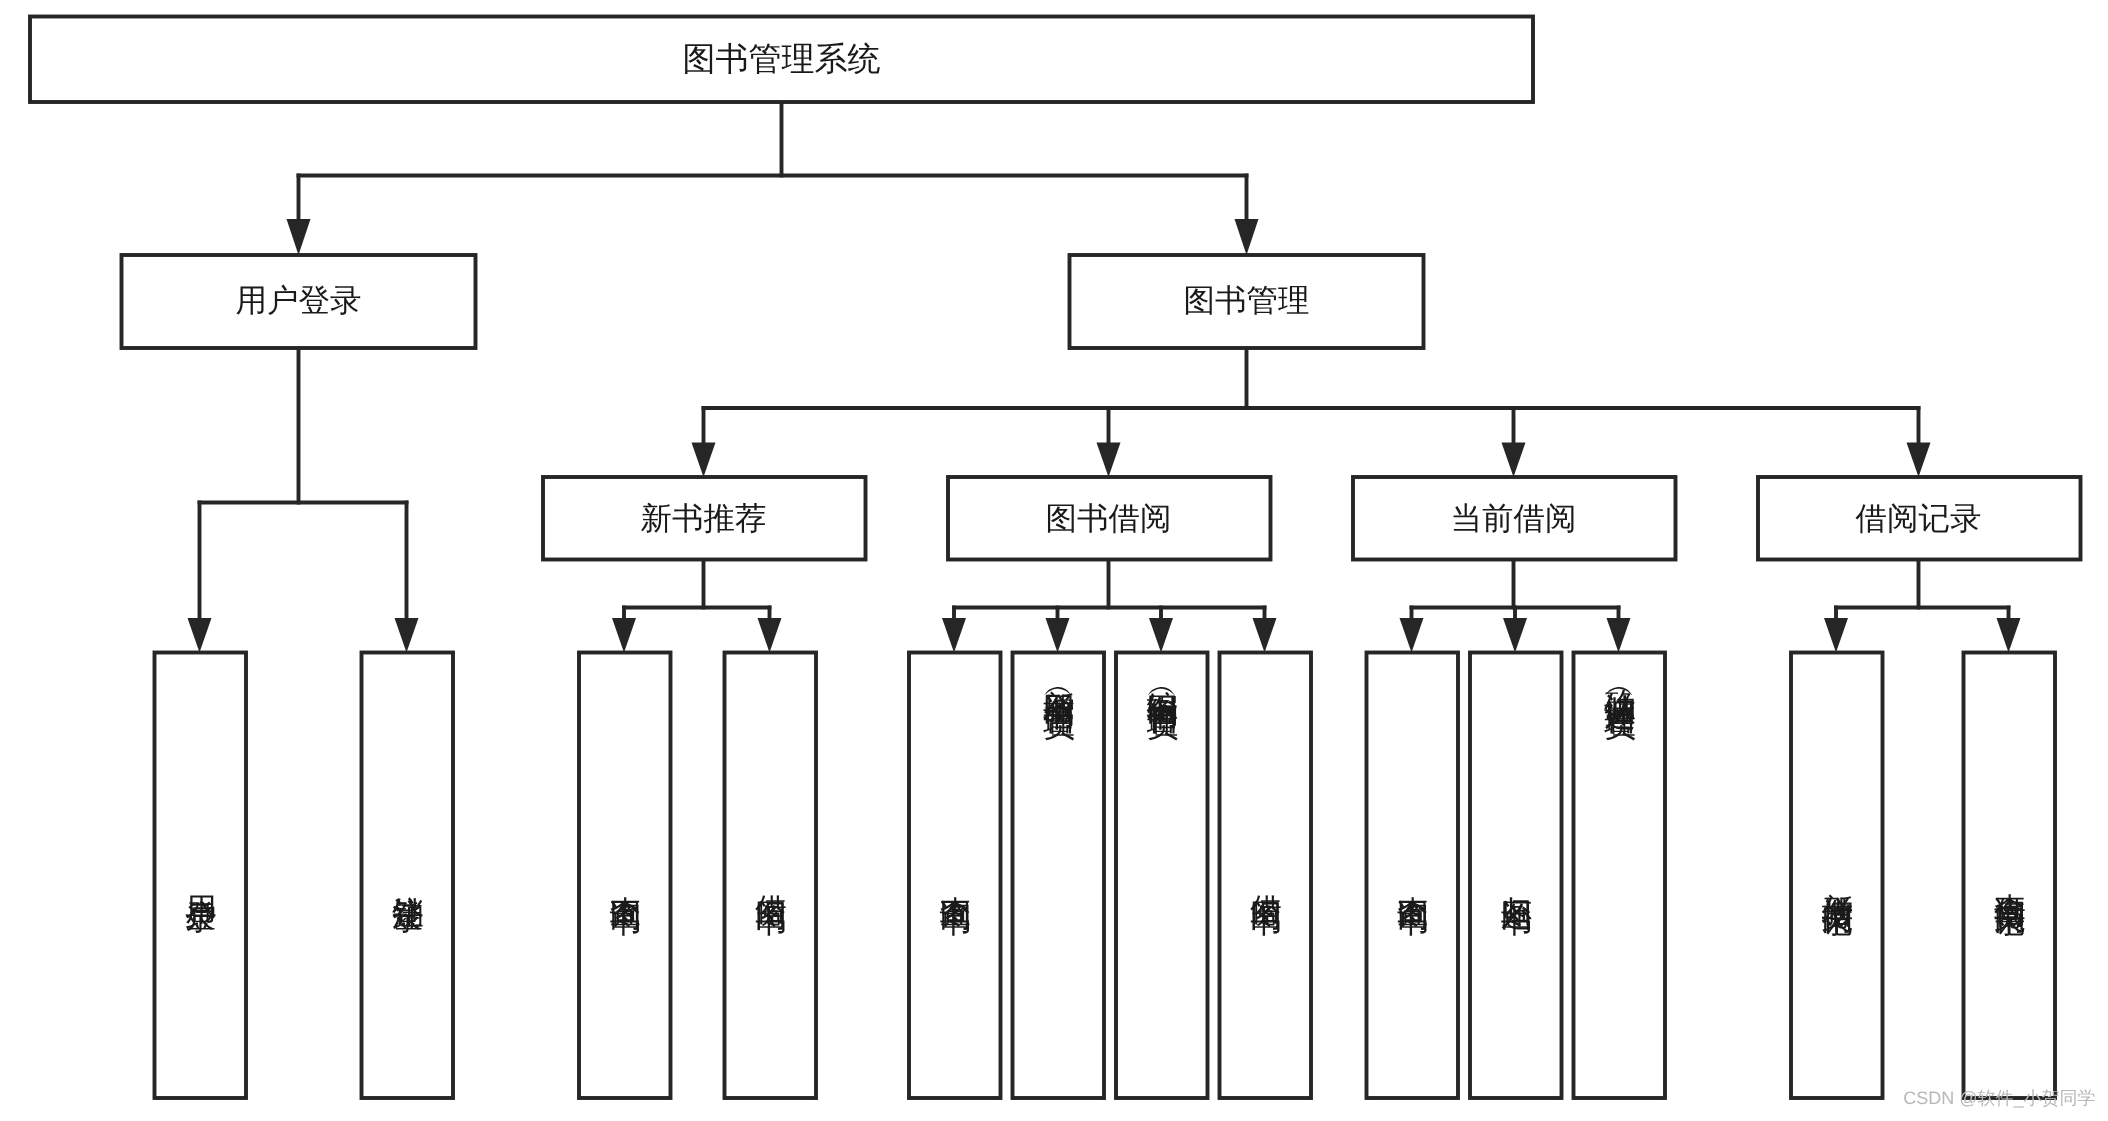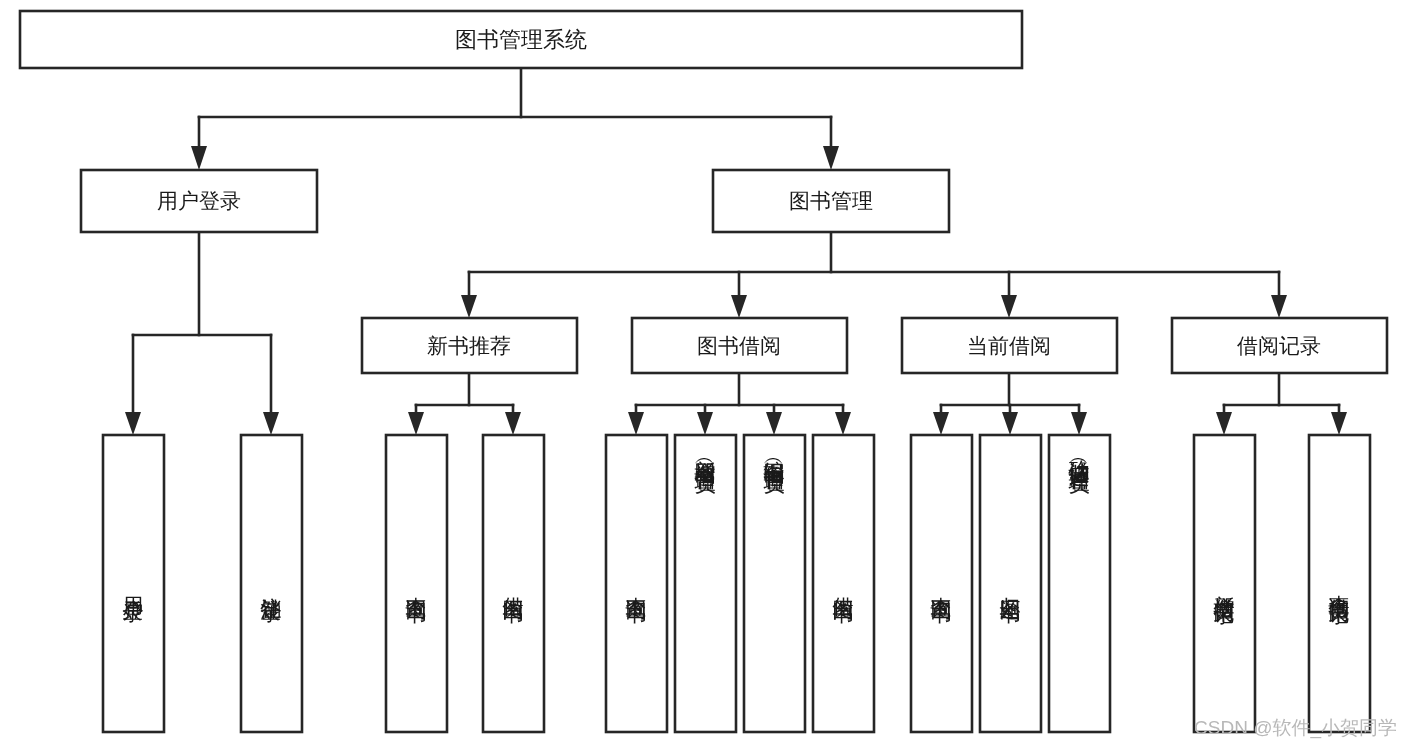--- a/index.html
+++ b/index.html
@@ -71,21 +71,21 @@
     line-height: 1.0;
     color: #1a1a1a;
     letter-spacing: 2px;
     white-space: nowrap;
   }
   .watermark {
     position: absolute;
     right: 8px;
     bottom: 6px;
     font-family: "Liberation Sans", "DejaVu Sans", sans-serif;
-    font-size: 19px;
+    font-size: 12px;
     color: #b8b8b8;
     white-space: nowrap;
     user-select: none;
     margin-top: 24px;
   }
 </style>
 </head>
 <body>
 
 <div id="diagram-root">

